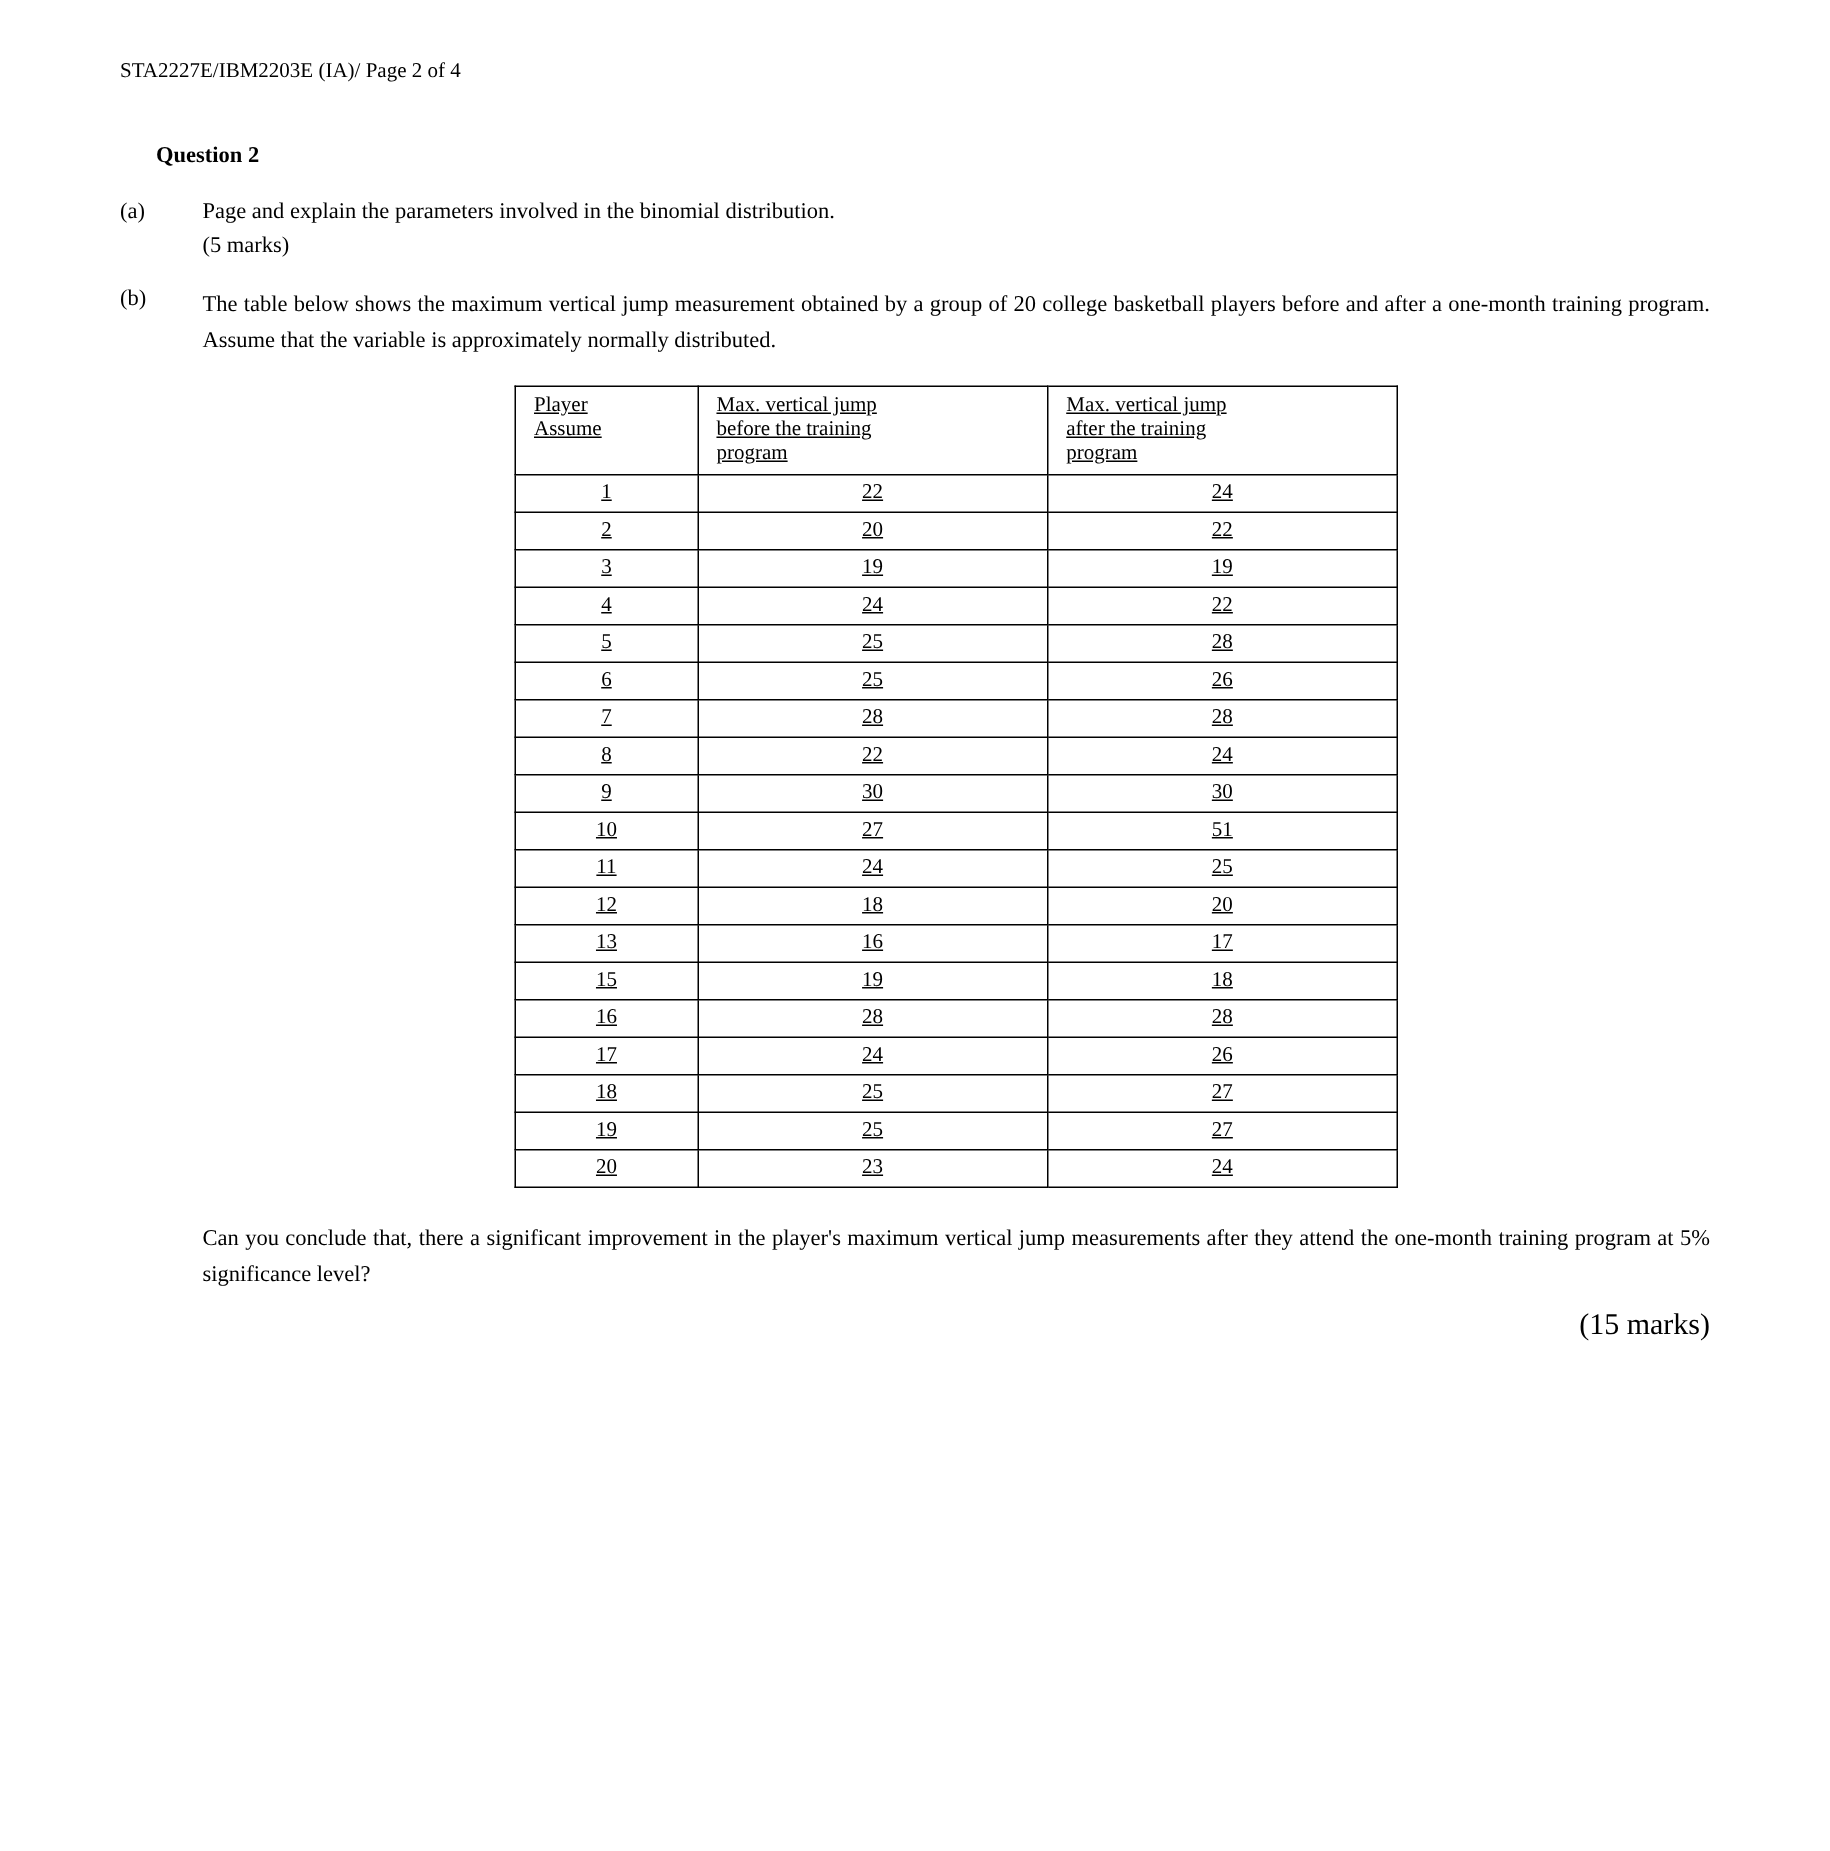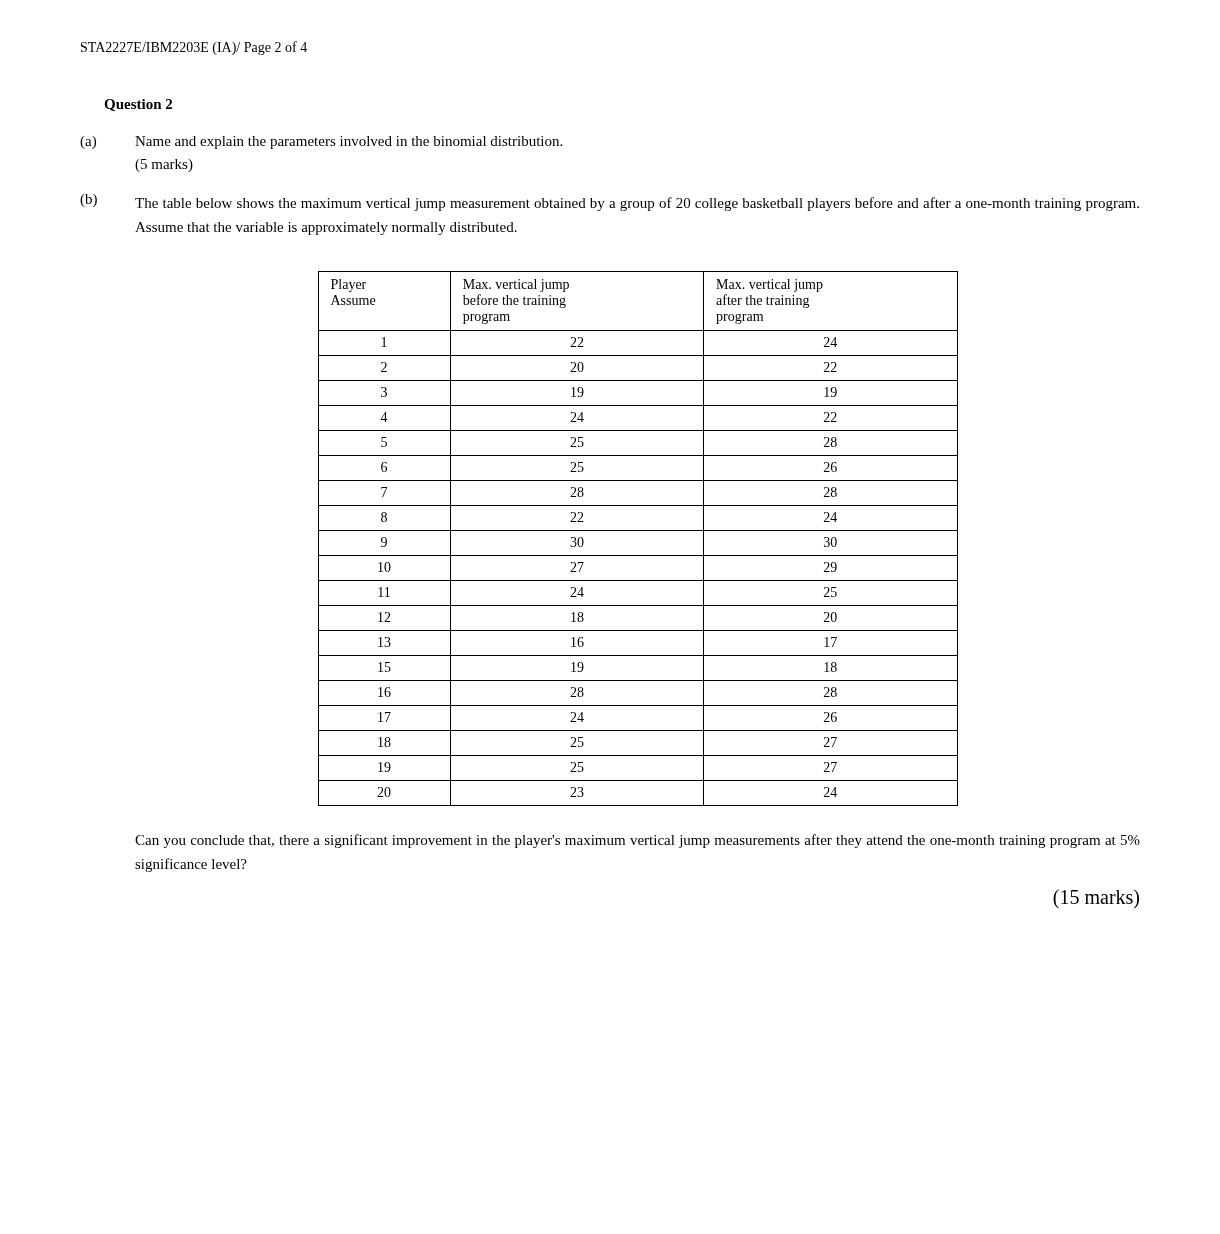--- a/index.html
+++ b/index.html
@@ -47,32 +47,33 @@
 
     .marks {
       text-align: left;
       margin-top: 6px;
       font-size: 15px;
     }
 
     .part-b-text {
       text-align: justify;
       line-height: 1.6;
-      margin-bottom: 32px;
+      margin-bottom: 18px;
     }
 
     .table-container {
       display: flex;
       justify-content: center;
       margin-bottom: 22px;
     }
 
     table {
       border-collapse: collapse;
-      width: 640px;
+      width: 589px;
+      text-decoration: underline;
     }
 
     table th, table td {
       border: 1px solid #000;
       padding: 4px 12px;
       text-align: center;
       font-size: 14px;
       font-family: "Times New Roman", Times, serif;
     }
 
@@ -120,21 +121,21 @@
 
 <div class="page-header">
   <span>STA2227E/IBM2203E (IA)/ Page 2 of 4</span>
 </div>
 
 <div class="question-label">Question 2</div>
 
 <div class="question-part">
   <div class="part-letter">(a)</div>
   <div class="part-content">
-    <div>Name and explain the parameters involved in the binomial distribution.</div>
+    <div>Page and explain the parameters involved in the binomial distribution.</div>
     <div class="marks">(5 marks)</div>
   </div>
 </div>
 
 <div class="question-part">
   <div class="part-letter">(b)</div>
   <div class="part-content">
     <div class="part-b-text">The table below shows the maximum vertical jump measurement obtained by a group of 20 college basketball players before and after a one-month training program.  Assume that the variable is approximately normally distributed.</div>
 
     <div class="table-container">
@@ -199,21 +200,21 @@
               <td>24</td>
             </tr>
             <tr>
               <td>9</td>
               <td>30</td>
               <td>30</td>
             </tr>
             <tr>
               <td>10</td>
               <td>27</td>
-              <td>29</td>
+              <td>51</td>
             </tr>
             <tr>
               <td>11</td>
               <td>24</td>
               <td>25</td>
             </tr>
             <tr>
               <td>12</td>
               <td>18</td>
               <td>20</td>

